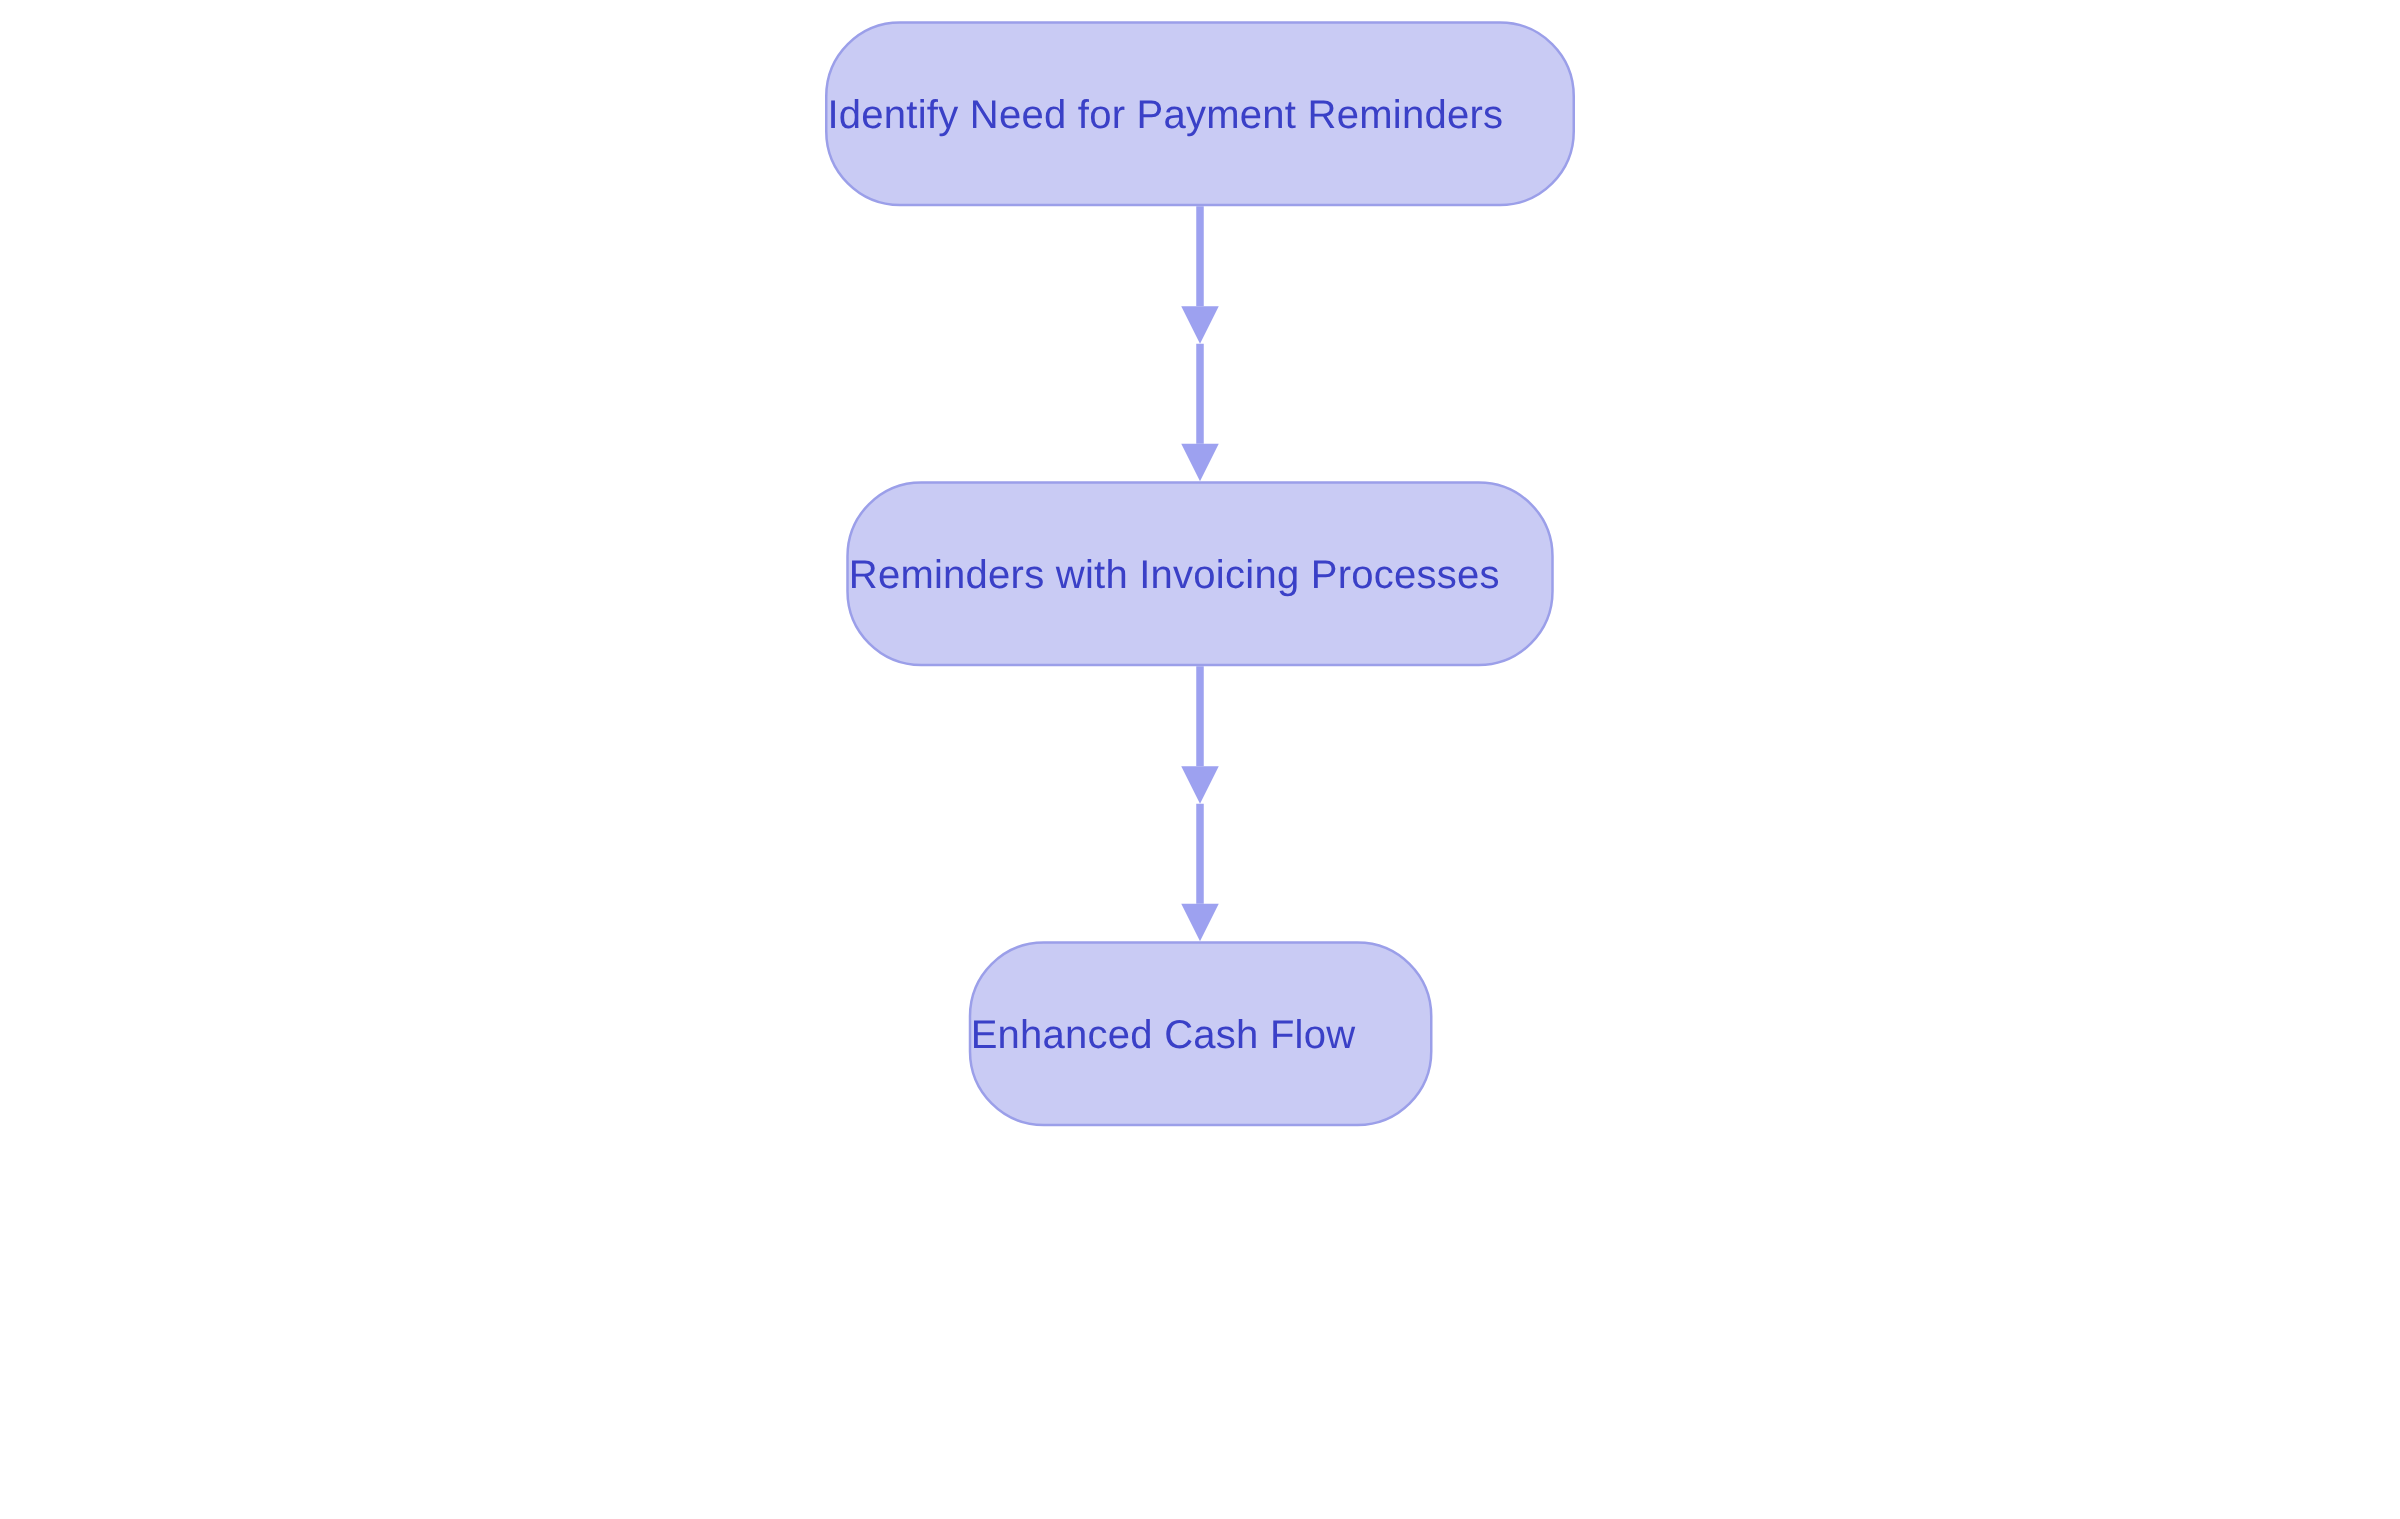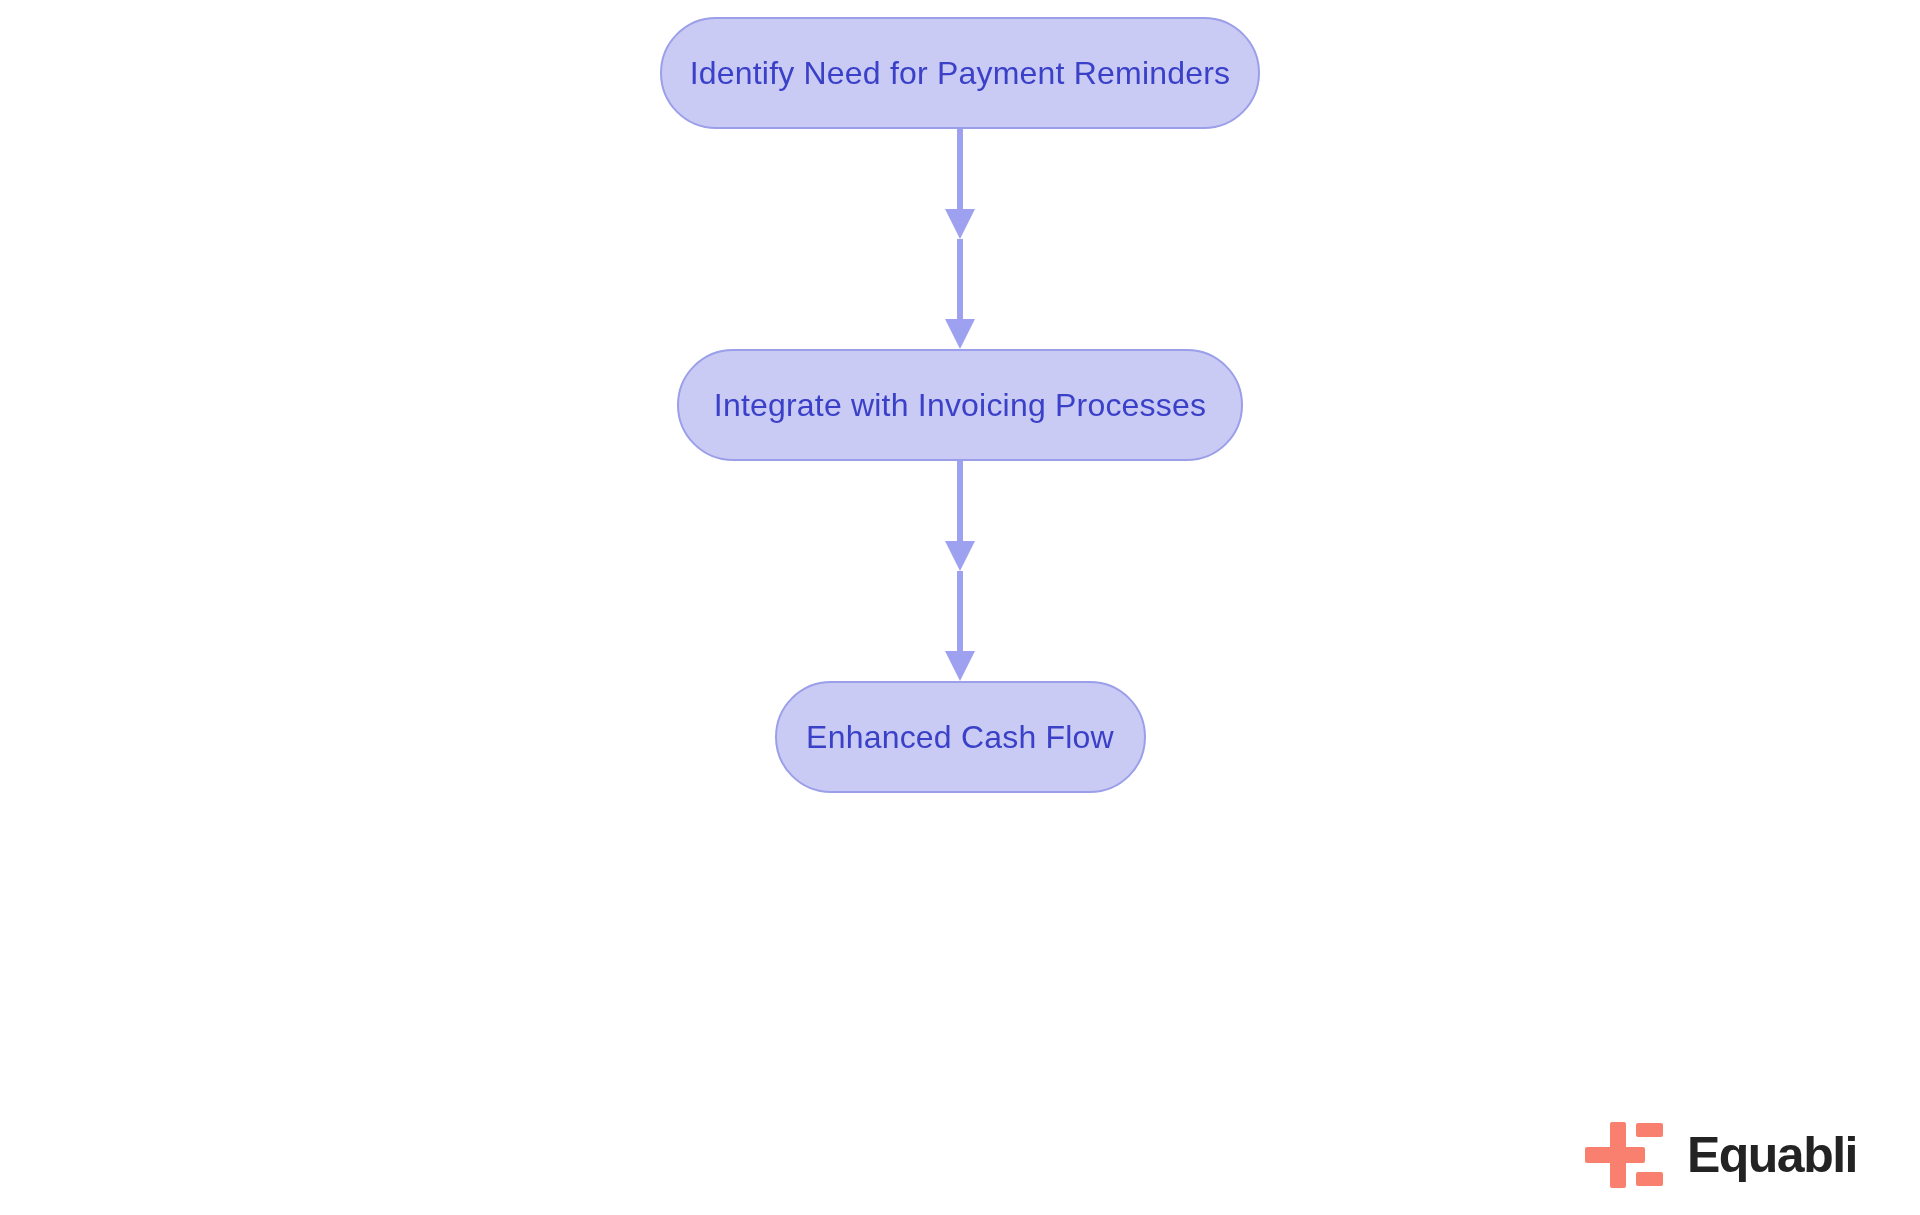--- a/index.html
+++ b/index.html
@@ -19,27 +19,27 @@
     position: absolute;
     left: 50%;
     top: 17px;
     transform: translateX(-50%);
     display: flex;
     flex-direction: column;
     align-items: center;
   }
   .node {
     box-sizing: border-box;
-    height: 112px;
+    height: 148px;
     border-radius: 60px;
     background: #c9cbf4;
     border: 2px solid #9b9fe9;
     display: flex;
     align-items: center;
-    justify-content: center;
+    justify-content: flex-start;
     flex: none;
   }
   .n1 { width: 600px; }
   .n2 { width: 608px; }
   .n3 { width: 566px; }
   .n4 { width: 572px; }
   .n5 { width: 371px; }
   .node-label {
     color: #3a40c7;
     font-size: 32px;
@@ -100,43 +100,34 @@
       <div class="tri"></div>
     </div>
 
 
     <div class="connector">
       <div class="line"></div>
       <div class="tri"></div>
     </div>
 
     <div class="node n3">
-      <span class="node-label">Integrate with Invoicing Processes</span>
+      <span class="node-label">Reminders with Invoicing Processes</span>
     </div>
 
     <div class="connector">
       <div class="line"></div>
       <div class="tri"></div>
     </div>
 
 
     <div class="connector">
       <div class="line"></div>
       <div class="tri"></div>
     </div>
 
     <div class="node n5">
       <span class="node-label">Enhanced Cash Flow</span>
     </div>
 
   </div>
 
-  <div class="logo">
-    <svg class="logo-icon" width="78" height="66" viewBox="0 0 78 66" xmlns="http://www.w3.org/2000/svg">
-      <rect x="25" y="0" width="16" height="66" rx="2"></rect>
-      <rect x="0" y="25" width="60" height="16" rx="2"></rect>
-      <rect x="51" y="1" width="27" height="14" rx="2"></rect>
-      <rect x="51" y="50" width="27" height="14" rx="2"></rect>
-    </svg>
-    <span class="logo-text">Equabli</span>
-  </div>
 
 </div>
 
 </body></html>

